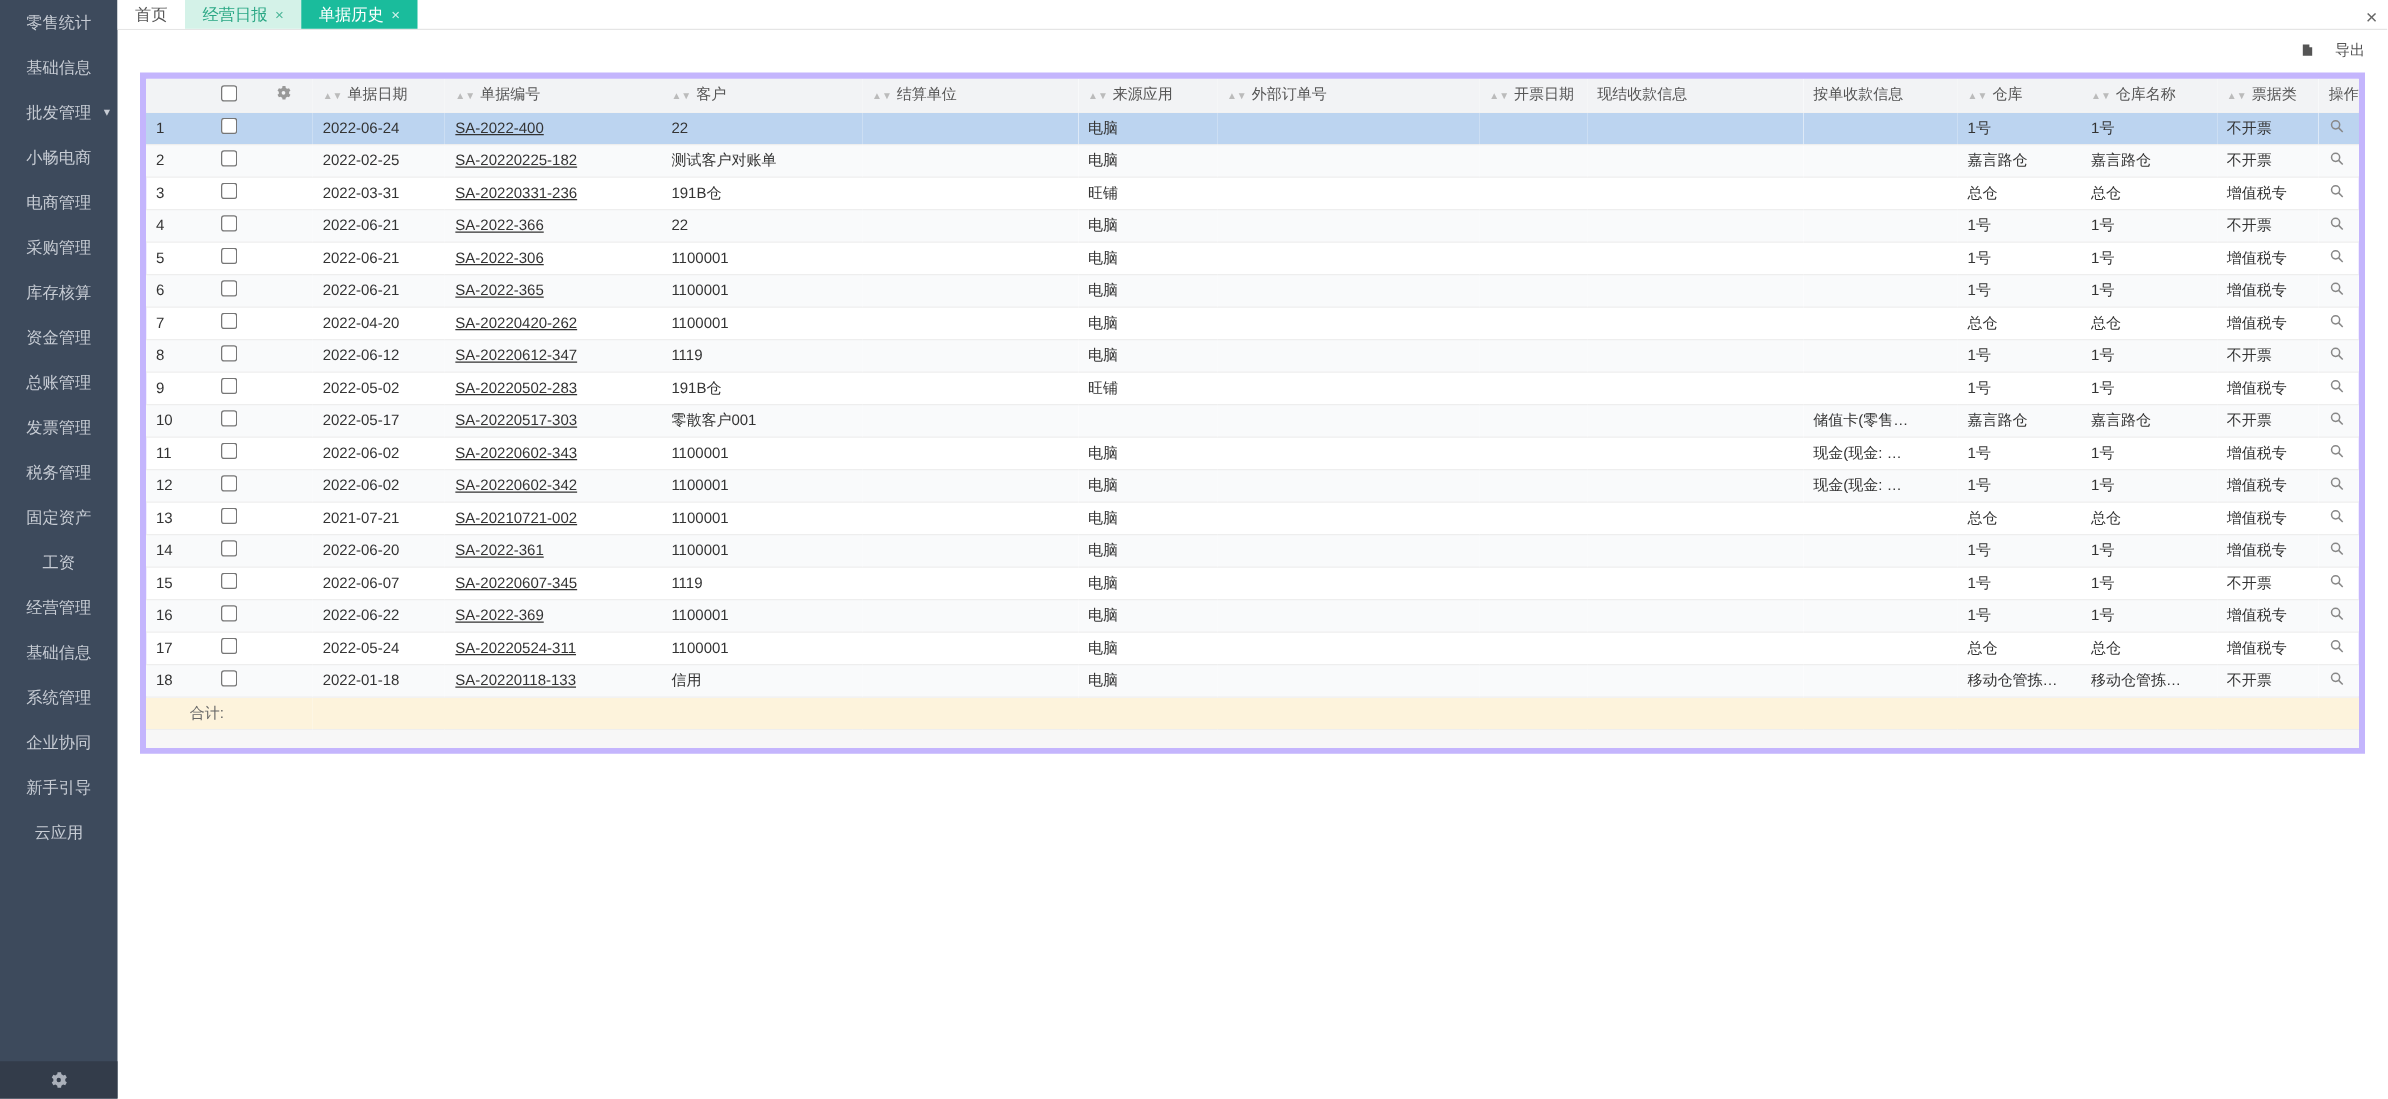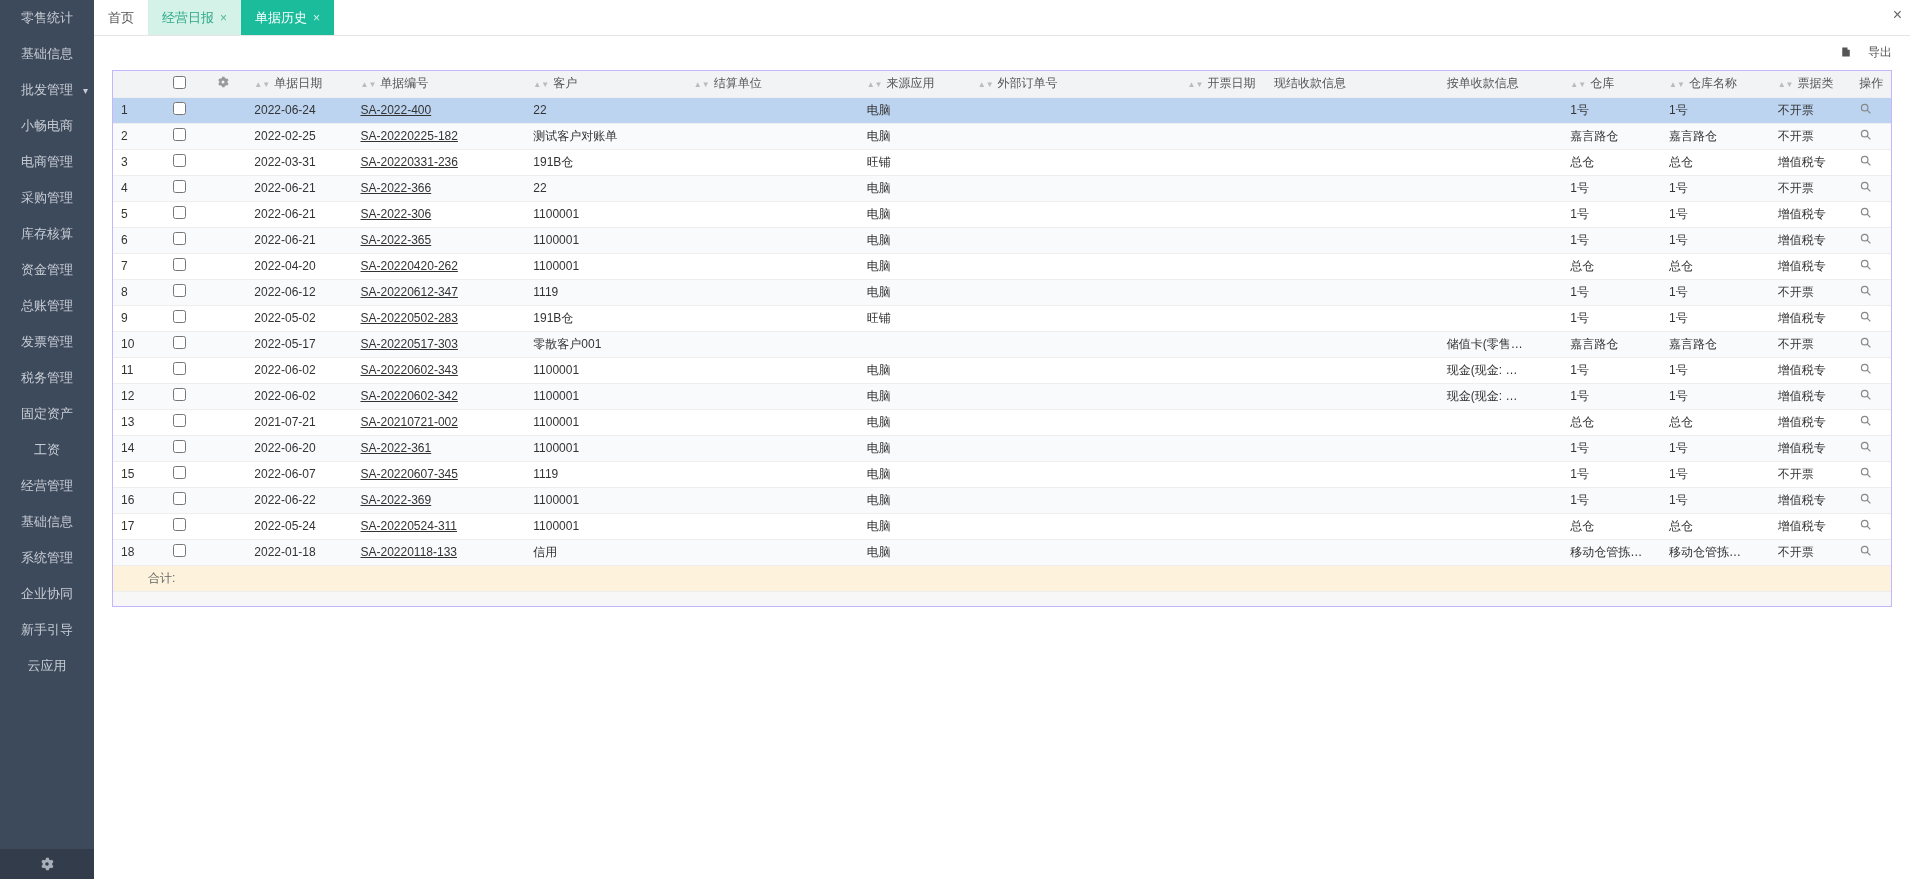--- a/index.html
+++ b/index.html
@@ -10,35 +10,35 @@
 .sidebar { width: 94px; background: #3d4a5c; color: #c7ccd4; display: flex; flex-direction: column; }
 .sidebar-item { height: 36px; display: flex; align-items: center; justify-content: center; cursor: pointer; font-size: 13px; padding: 0 6px; position: relative; }
 .sidebar-item .caret { position: absolute; right: 6px; font-size: 10px; }
 .sidebar-footer { margin-top: auto; height: 30px; background: #333c4a; display:flex; align-items:center; justify-content:center; }
 .sidebar-footer svg { width:14px; height:14px; fill:#aab0ba; }
 
 
 .main { flex: 1; display: flex; flex-direction: column; min-width: 0; }
 
 
-.tabs { height: 36px; display: flex; align-items: stretch; border-bottom: 1px solid #e5e5e5; position: relative; }
+.tabs { height: 24px; display: flex; align-items: stretch; border-bottom: 1px solid #e5e5e5; position: relative; }
 .tab { padding: 0 14px; display: flex; align-items: center; font-size: 13px; cursor: pointer; gap: 6px; }
 .tab.home { background: #fff; color: #555; }
 .tab.green-light { background: #d4f2e8; color: #2aa784; }
 .tab.green { background: #1abc9c; color: #fff; }
 .tab .x { font-size: 12px; opacity: .8; }
 .tabs-close-all { position: absolute; right: 8px; top: 6px; font-size: 16px; color: #666; cursor: pointer; }
 
 
 .toolbar { height: 28px; display:flex; align-items:center; justify-content:flex-end; padding: 4px 18px 0 18px; }
 .export-btn { display:flex; align-items:center; gap:16px; color:#555; cursor:pointer; font-size:12px; }
 .export-btn svg { width:12px; height:12px; fill:#555; }
 
 
-.table-wrap { margin: 6px 18px 0 18px; border: 1px solid #c4b5fd; }
+.table-wrap { margin: 6px 18px 0 18px; border: 5px solid #c4b5fd; }
 .table-scroll { overflow-x: auto; overflow-y: hidden; }
 .grid { width: 1800px; border-collapse: collapse; table-layout: fixed; }
 .grid th, .grid td { border-bottom: 1px solid #eee; padding: 0 8px; height: 26px; text-align: left; font-weight: normal; white-space: nowrap; overflow: hidden; text-overflow: ellipsis; }
 .grid thead th { background: #f2f3f5; color: #555; font-size: 12px; position: relative; }
 .grid thead th .sort { color: #bbb; margin-right: 4px; display:inline-flex; flex-direction:column; line-height:5px; font-size:8px; vertical-align: middle;}
 .grid tbody tr:nth-child(even) td { background: #f9fafb; }
 .grid tbody tr.selected td { background: #bcd4f0; }
 .doc-link { color: #333; text-decoration: underline; cursor: pointer; }
 .row-action { text-align: center; }
 .row-action svg { width: 13px; height: 13px; fill: #888; cursor:pointer; }

